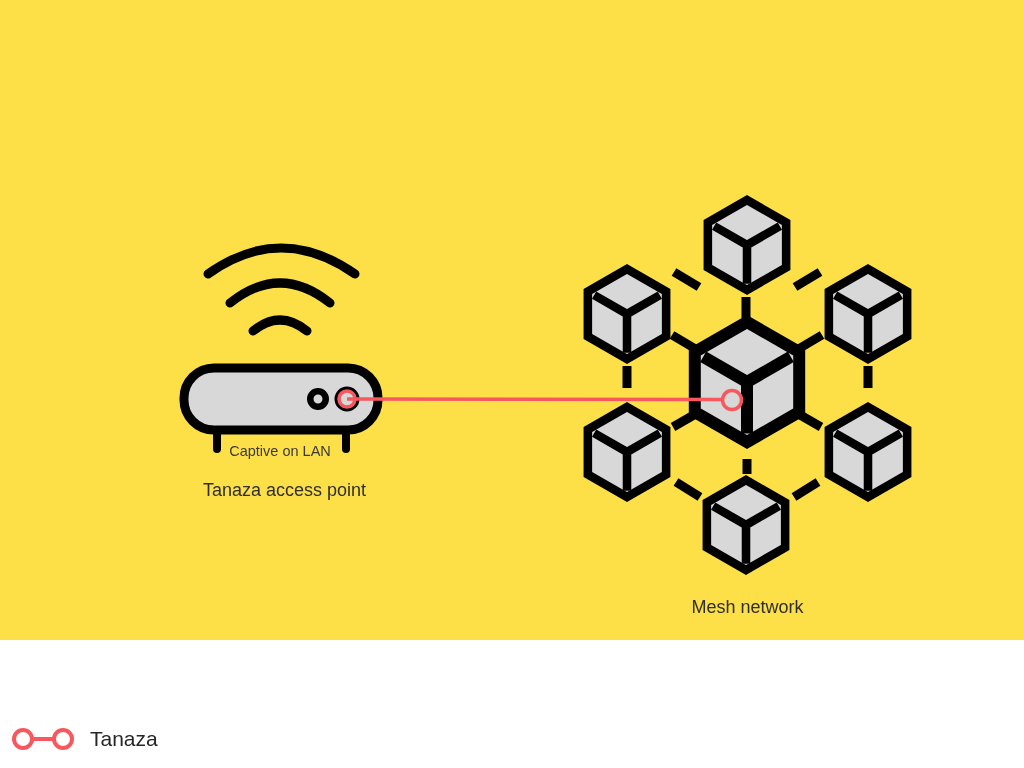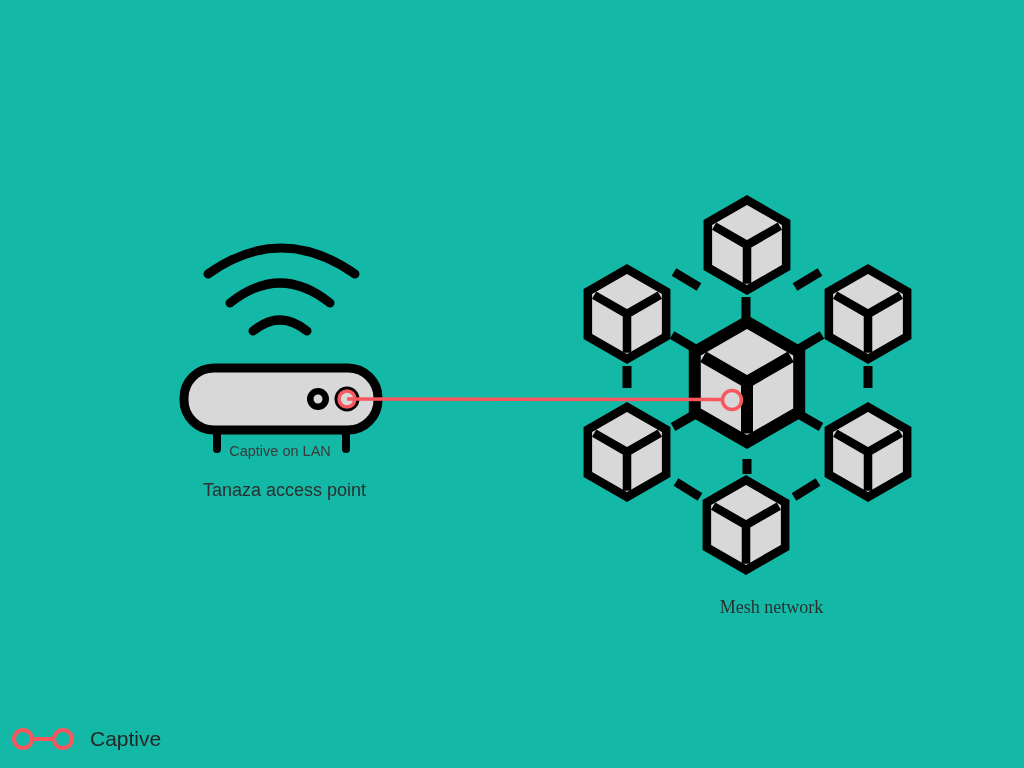--- a/index.html
+++ b/index.html
@@ -6,22 +6,22 @@
     margin: 0;
     padding: 0;
     width: 1024px;
     height: 768px;
     overflow: hidden;
     font-family: "Liberation Sans", "DejaVu Sans", sans-serif;
   }
   .canvas {
     position: relative;
     width: 1024px;
-    height: 768px;
-    background: #14b8a6;
+    height: 640px;
+    background: #fde047;
   }
   .canvas svg.layer {
     position: absolute;
     left: 0;
     top: 0;
     display: block;
   }
   .label {
     position: absolute;
     color: #2e2e2e;
@@ -97,17 +97,17 @@
       <circle cx="23" cy="739" r="9"></circle>
       <circle cx="63" cy="739" r="9"></circle>
       <line x1="32.5" y1="739" x2="53.5" y2="739"></line>
     </g>
   </svg>
 
   <div class="label caption-label centered" style="left:180px; top:443px; width:200px;">Captive on LAN</div>
 
   <div class="label device-label centered" style="left:162px; top:480px; width:245px;">Tanaza access point</div>
 
-  <div class="label device-label centered" style="left:644px; top:597px; width:255px;font-family:Liberation Serif, serif;">Mesh network</div>
+  <div class="label device-label centered" style="left:620px; top:597px; width:255px;">Mesh network</div>
 
-  <div class="label legend-label" style="left:90px; top:727px;">Captive</div>
+  <div class="label legend-label" style="left:90px; top:727px;">Tanaza</div>
 
 </div>
 
 </body></html>

